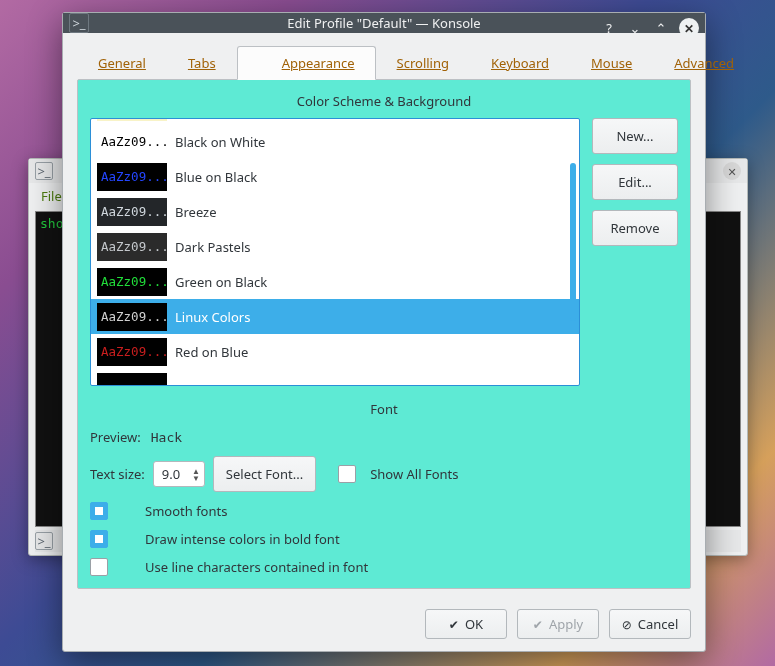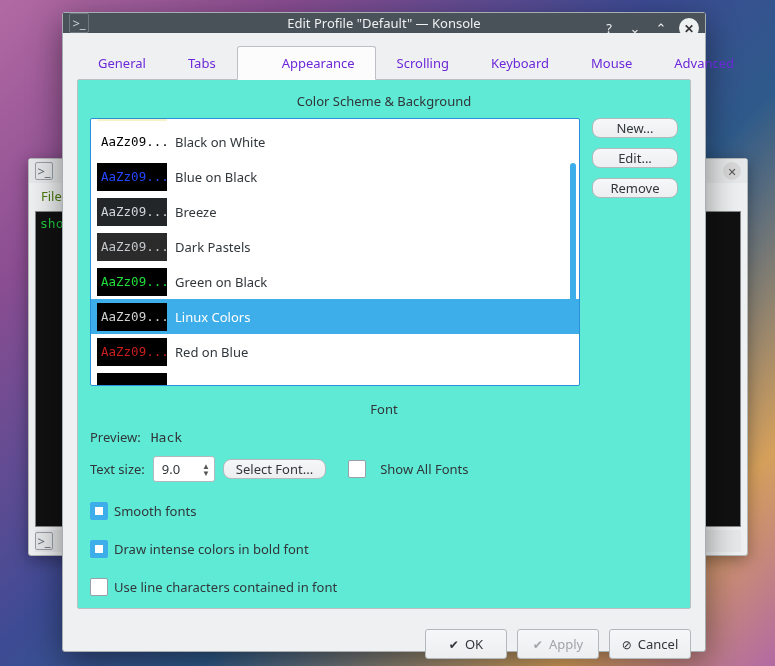--- a/index.html
+++ b/index.html
@@ -82,25 +82,26 @@
     display:flex;align-items:center;justify-content:center;font-size:12px;font-weight:bold;
   }
 
   .tabs {
     display:flex; gap:0;
     padding: 12px 14px 0 14px;
   }
   .tab {
     padding: 7px 20px;
     border:1px solid transparent;
-    color:#6d28d9;
+    color:#a16207;
     border-top-left-radius:3px;border-top-right-radius:3px;
     cursor:default;
     position:relative; top:1px;
     background:transparent;
+    text-decoration:underline;
   }
   .tab.active {
     background:#fcfcfc;
     border:1px solid #bcc0c4;
     border-bottom:1px solid #fcfcfc;
     padding-left:44px;
   }
 
   .panel {
     margin: 0 14px 12px 14px;
@@ -142,46 +143,46 @@
   }
   .scheme-label { margin-left:2px;}
   .scheme-item.selected { background:#3daee9; color:#fff;}
   .scheme-scrollbar{
     position:absolute; right:3px; top:44px; width:6px; height:158px;
     background:#3daee9; border-radius:3px;
   }
 
   .side-buttons { display:flex; flex-direction:column; gap:10px; width:86px;}
   .btn {
-    height:20px;
+    height:36px;
     border:1px solid #b3b8bc;
     background: linear-gradient(#f6f7f8,#eceeef);
-    border-radius:8px;
+    border-radius:3px;
     display:flex;align-items:center;justify-content:center;
     padding:0 10px;
   }
 
   .font-section { margin-top:12px;}
   .row { display:flex; align-items:center; gap:8px; margin-top:10px;}
   .preview-label { margin-right:2px;}
   .spin {
-    width:62px;height:26px;border:1px solid #b3b8bc;border-radius:3px;background:#fff;
+    width:52px;height:26px;border:1px solid #b3b8bc;border-radius:3px;background:#fff;
     display:flex;align-items:center;justify-content:space-between;padding:0 2px 0 8px;
   }
   .spin .arrows{display:flex;flex-direction:column;line-height:7px;font-size:8px;color:#555;padding-right:2px;}
 
   .chk {
     width:18px;height:18px;border:1px solid #9aa0a6;border-radius:2px;background:#fff;
     display:inline-flex;align-items:center;justify-content:center;margin-right:6px;
     vertical-align:middle;
   }
   .chk.checked{ background:#3daee9;border-color:#3daee9;}
   .chk.checked::after{content:"";width:8px;height:8px;background:#fff;}
   .chk.empty{}
-  .opt-row{display:flex;align-items:center;margin-top:20px;}
+  .opt-row{display:flex;align-items:center;margin-top:10px;gap:31px;}
 
   .footer {
     display:flex; justify-content:flex-end; gap:10px;
     padding: 8px 14px 14px 14px;
   }
   .fbtn {
     height:30px; min-width:82px;
     border:1px solid #b3b8bc;border-radius:3px;
     background: linear-gradient(#f6f7f8,#eceeef);
     display:flex;align-items:center;justify-content:center;gap:6px;

